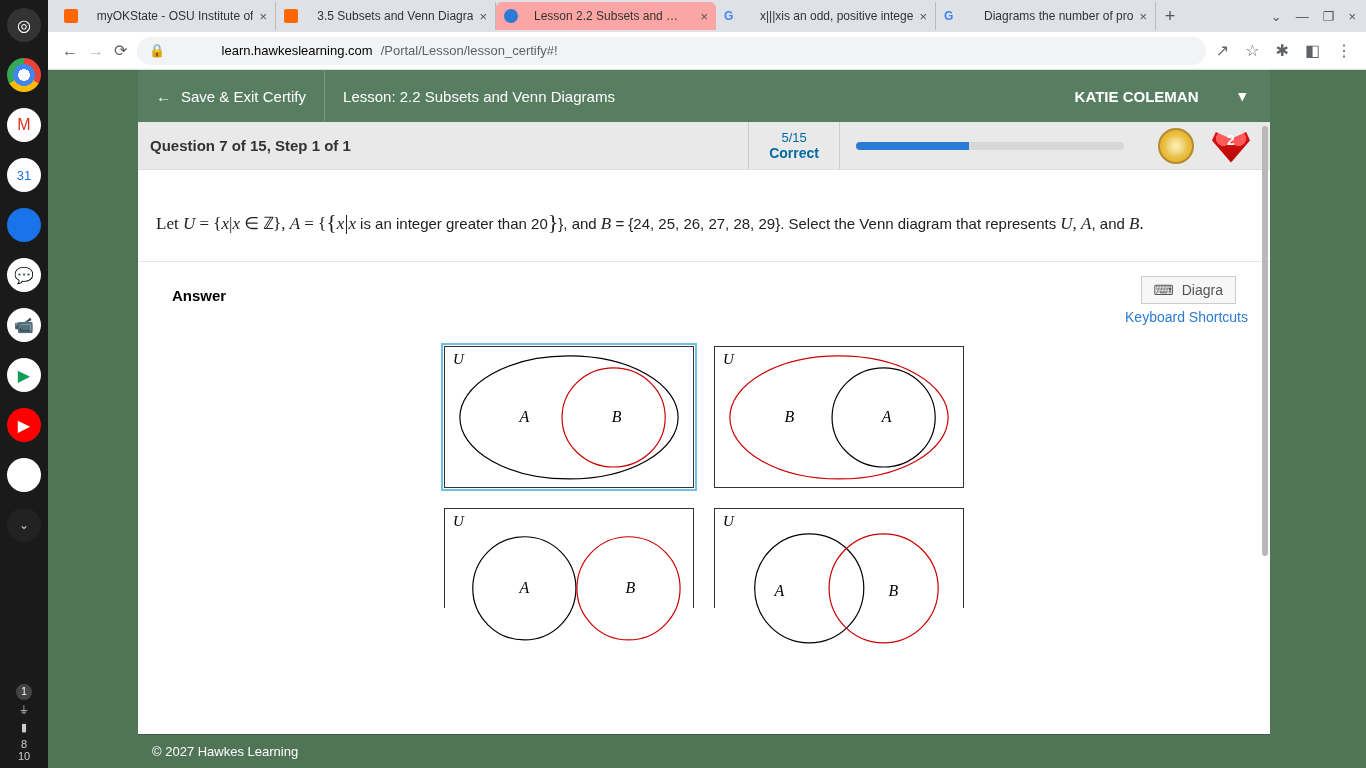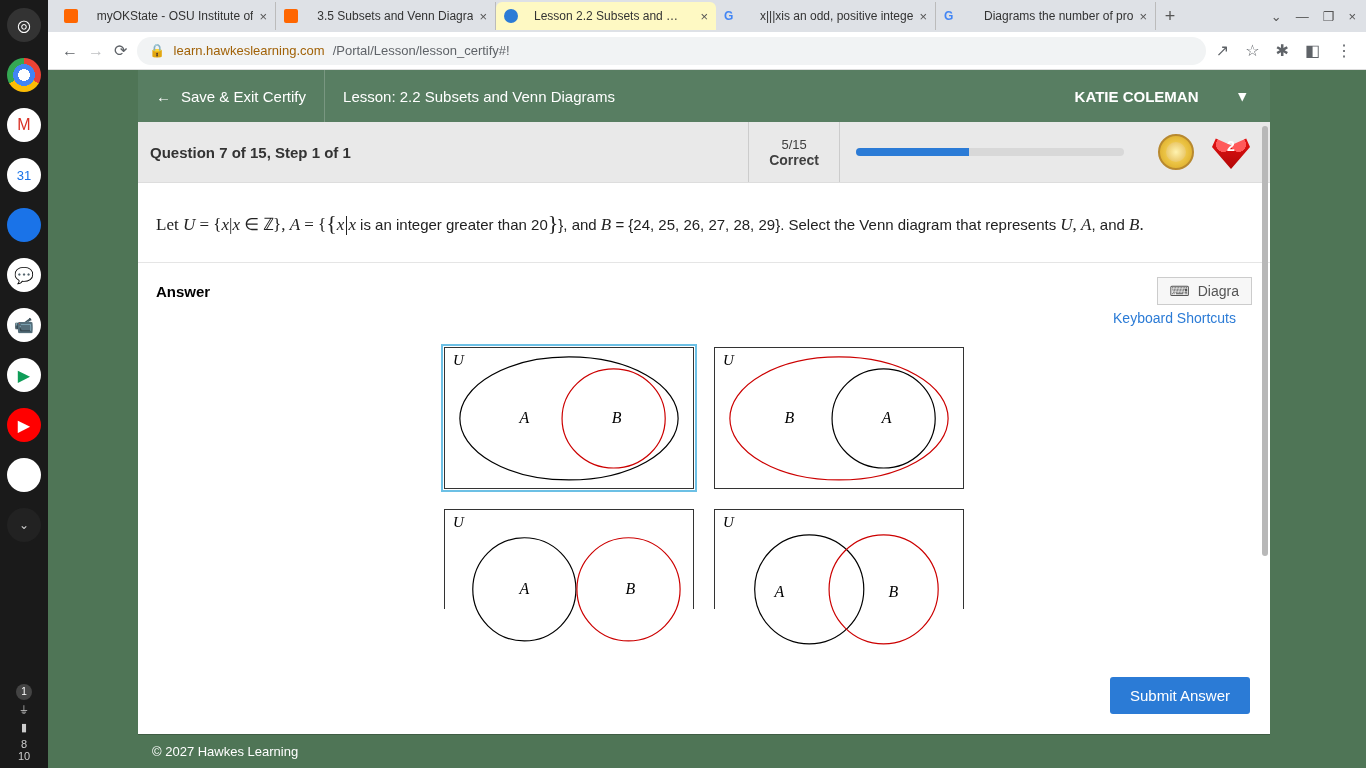--- a/index.html
+++ b/index.html
@@ -1,69 +1,69 @@
 <!DOCTYPE html>
 <html><head>
 <meta charset="utf-8">
 <style>
 * { margin: 0; padding: 0; box-sizing: border-box; }
 body { font-family: "Helvetica Neue", Arial, sans-serif; background: #fff; overflow: hidden; width: 1366px; height: 768px; position: relative; }
 
 
 .tab-strip { height: 32px; background: #dee1e6; display: flex; align-items: center; padding-left: 56px; }
 .tab { height: 28px; background: #dee1e6; display: flex; align-items: center; padding: 0 8px; font-size: 12px; color: #333; gap: 6px; border-right: 1px solid #bbb; min-width: 0; max-width: 220px; flex: 1; position: relative; }
-.tab.active { background: #fef9c3; border-radius: 6px 6px 0 0; border-right: none; gap: 16px; }
+.tab.active { background: #fca5a5; border-radius: 6px 6px 0 0; border-right: none; gap: 16px; }
 .tab-title { white-space: nowrap; overflow: hidden; text-overflow: ellipsis; flex: 1; text-align: right; }
 .tab-close { font-size: 13px; color: #555; cursor: pointer; }
 .tab-favicon { width: 14px; height: 14px; display: inline-block; }
 .new-tab { width: 28px; text-align: center; font-size: 18px; color: #555; }
 .winctl { margin-left: auto; display: flex; gap: 14px; padding-right: 10px; color: #555; font-size: 13px; }
 
 .addr-bar { height: 38px; background: #fff; display: flex; align-items: center; padding: 0 8px 0 62px; gap: 10px; border-bottom: 1px solid #ddd; }
 .navbtn { color: #5f6368; font-size: 16px; }
 .addr-box { flex: 1; height: 28px; background: #f1f3f4; border-radius: 14px; display: flex; align-items: center; padding: 0 12px; font-size: 13px; color: #5f6368; gap: 8px; }
-.addr-box .url { color: #a16207; }
+.addr-box .url { color: #000000; margin-left: 48px; }
 .toolbar-right { display: flex; gap: 16px; color: #5f6368; font-size: 16px; padding-right: 6px; }
 
 
 .os-dock { position: absolute; left: 0; top: 0; width: 48px; height: 768px; background: #1a1a1a; display: flex; flex-direction: column; align-items: center; padding-top: 8px; gap: 16px; }
 .dock-icon { width: 34px; height: 34px; border-radius: 50%; background: #333; display: flex; align-items: center; justify-content: center; font-size: 16px; color: #fff; }
 .dock-icon.chrome { background: radial-gradient(circle at 50% 50%, #fff 0 25%, #4285f4 25% 45%, transparent 46%), conic-gradient(#ea4335 0 120deg,#fbbc05 120deg 240deg,#34a853 240deg 360deg); }
 .dock-bottom { margin-top: auto; display: flex; flex-direction: column; align-items: center; gap: 4px; color: #ccc; font-size: 11px; padding-bottom: 6px; }
 
 
 .page { position: absolute; left: 48px; top: 70px; right: 0; bottom: 0; background: #4f7556; display: flex; flex-direction: column; }
 .content-col { width: 1132px; margin-left: 90px; background: #fff; flex: 1; display: flex; flex-direction: column; position: relative; }
 
 .green-bar { height: 52px; background: #587e62; color: #fff; display: flex; align-items: center; font-size: 15px; }
 .save-exit { display: flex; align-items: center; gap: 10px; padding: 0 18px; height: 100%; border-right: 1px solid rgba(255,255,255,0.2); cursor: pointer; }
 .lesson-title { padding: 0 18px; text-align: right; }
 .user-menu { margin-left: auto; padding: 0 24px; display: flex; align-items: center; gap: 40px; cursor: pointer; font-weight: bold; }
 
-.status-bar { height: 61px; background: #e9e9e9; display: flex; align-items: center; padding: 0 12px; border-bottom: 1px solid #ddd; }
+.status-bar { height: 48px; background: #e9e9e9; display: flex; align-items: center; padding: 0 12px; border-bottom: 1px solid #ddd; }
 .q-label { font-weight: bold; font-size: 15px; color: #333; }
-.score-box { margin-left: auto; text-align: center; font-size: 13px; color: #404040; padding: 0 20px; border-left: 1px solid #ccc; border-right: 1px solid #ccc; height: 100%; display: flex; flex-direction: column; justify-content: center; min-width: 90px; }
+.score-box { margin-left: auto; text-align: center; font-size: 13px; color: #0369a1; padding: 0 20px; border-left: 1px solid #ccc; border-right: 1px solid #ccc; height: 100%; display: flex; flex-direction: column; justify-content: center; min-width: 90px; }
 .score-box .lbl { font-weight: bold; font-size: 14px; }
 .progress-wrap { width: 300px; padding: 0 16px; }
 .progress-track { height: 8px; background: #d8d8d8; border-radius: 4px; overflow: hidden; }
 .progress-fill { height: 100%; background: #2b7bd6; width: 42%; }
 .coin { width: 36px; height: 36px; border-radius: 50%; background: radial-gradient(circle,#ffe36b,#d6a21c); border: 2px solid #b8892f; margin: 0 18px; position: relative; }
 .coin::after { content: ""; position: absolute; inset: 6px; border-radius: 50%; background: radial-gradient(circle,#fff3b0,#e2b74e); }
 .heart { width: 38px; height: 34px; position: relative; margin-right: 8px; }
 .heart::before { content: ""; position: absolute; inset: 0; background: radial-gradient(circle at 30% 28%, #ff5a5a 20%, transparent 21%), radial-gradient(circle at 70% 28%, #ff5a5a 20%, transparent 21%), linear-gradient(#e91313,#b20707); clip-path: polygon(50% 100%, 0 35%, 10% 10%, 50% 30%, 90% 10%, 100% 35%); border-radius: 6px; }
 .heart-count { position: absolute; top: 3px; left: 0; right: 0; text-align: center; color: #fff; font-weight: bold; font-size: 14px; }
 
-.question-body { padding: 22px 18px; font-size: 15px; color: #222; border-bottom: 1px solid #e5e5e5; line-height: 1.6; }
+.question-body { padding: 22px 18px; font-size: 15px; color: #222; border-bottom: 1px solid #e5e5e5; line-height: 1.6; margin-top: 12px; }
 .question-body .mi { font-style: italic; font-family: "Times New Roman", serif; }
 .bbz { font-family: serif; letter-spacing: -1px; }
 
-.answer-head { display: flex; align-items: center; padding: 14px 18px 2px; }
+.answer-head { display: flex; align-items: flex-end; padding: 14px 34px 2px; }
 .answer-head .ah { font-weight: bold; font-size: 15px; }
 .keypad-btn { margin-left: auto; border: 1px solid #ccc; background: #f7f7f7; padding: 5px 12px; font-size: 14px; color: #555; display: flex; align-items: center; gap: 8px; cursor: pointer; }
-.kb-shortcuts { text-align: right; padding: 2px 34px 8px; }
+.kb-shortcuts { text-align: right; padding: 2px 22px 8px; }
 .kb-shortcuts a { color: #2b7bd6; font-size: 14px; text-decoration: none; }
 
 .venn-grid { display: grid; grid-template-columns: 250px 250px; gap: 20px 20px; justify-content: center; padding: 12px 0 10px; }
 .venn-opt { width: 250px; height: 142px; border: 1px solid #333; position: relative; cursor: pointer; }
 .venn-opt.selected { outline: 2px solid #6cc0e5; outline-offset: 1px; }
 .venn-opt .ul { position: absolute; top: 4px; left: 8px; font-style: italic; font-family: serif; font-size: 15px; }
 .venn-opt svg { position: absolute; inset: 0; }
 
 .submit-row { position: absolute; right: 0; bottom: 40px; padding: 14px 20px; }
 .submit-btn { background: #2b7bd6; color: #fff; border: none; padding: 10px 20px; font-size: 15px; border-radius: 3px; cursor: pointer; }
@@ -236,22 +236,19 @@
           <circle cx="95" cy="80" r="55" fill="none" stroke="#000" stroke-width="1.2"></circle>
           <circle cx="170" cy="80" r="55" fill="none" stroke="#c00" stroke-width="1.2"></circle>
           <text x="60" y="88" font-family="serif" font-style="italic" font-size="16">A</text>
           <text x="175" y="88" font-family="serif" font-style="italic" font-size="16">B</text>
         </svg>
       </div>
     </div>
 
     <div class="scroll-ind" style="top:56px"></div>
 
-    <div class="submit-row">
-      <button class="submit-btn">Submit Answer</button>
-    </div>
 
     <div class="footer" style="margin-top:auto">
       <span>© 2027 Hawkes Learning</span>
     </div>
 
   </div>
 </div>
 
 </body></html>

